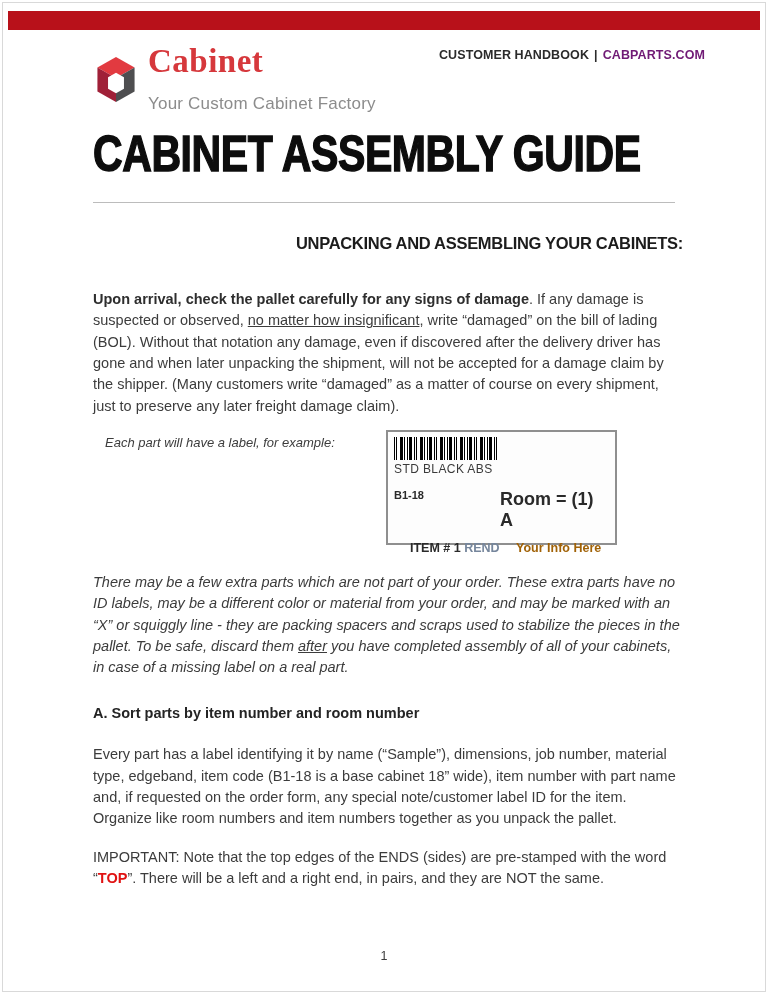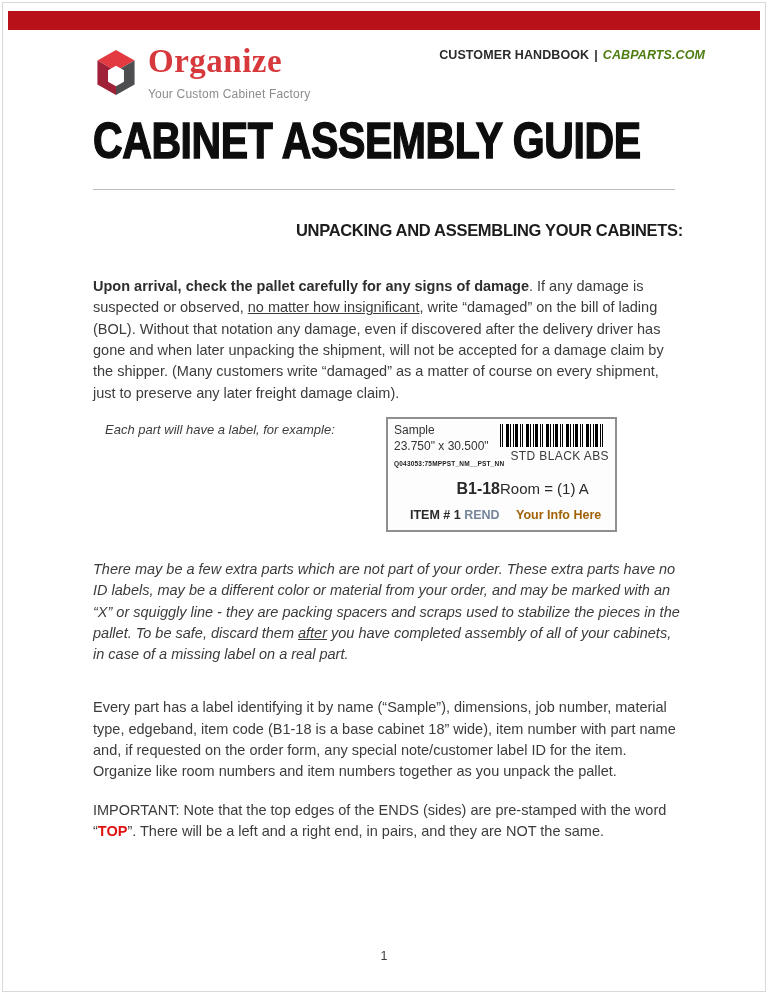--- a/index.html
+++ b/index.html
@@ -15,24 +15,24 @@
 
   
   .banner { margin:8px 5px 0 5px; height:19px; background:#b8111a; }
 
   
   .header { display:flex; justify-content:space-between; align-items:flex-start; margin:13px 60px 0 90px; }
   .logo { display:flex; align-items:center; gap:9px; }
   .logo-cube { width:46px; height:52px; flex:0 0 auto; }
   .logo-text-wrap { padding-top:2px; }
   .logo-name { font-family:"Liberation Serif", serif; font-weight:bold; font-size:33px; line-height:1; color:#d6383c; letter-spacing:0.5px; }
-  .logo-tagline { font-size:12px; color:#8c8c8c; margin-top:9px; letter-spacing:0.2px; }
+  .logo-tagline { font-size:17px; color:#8c8c8c; margin-top:16px; letter-spacing:0.2px; }
   .header-right { margin-top:5px; font-size:12.5px; font-weight:bold; color:#2b2b2b; letter-spacing:0.1px; }
   .header-right .sep { margin:0 5px; }
-  .header-right .site { color:#4d7c0f;font-style:italic; }
+  .header-right .site { color:#701a75; }
 
   
   h1.doc-title {
     margin:15px 0 0 90px;
     font-size:50px; font-weight:bold; line-height:1;
     color:#0d0d0d;
     -webkit-text-stroke:1.4px #0d0d0d;
     letter-spacing:-0.5px;
     transform:scaleX(0.82); transform-origin:left center;
     white-space:nowrap;
@@ -40,21 +40,21 @@
 
   hr.rule { border:none; border-top:1px solid #bcbcbc; margin:23px 90px 0 90px; }
 
   .content { margin:0 88px 0 90px; width:590px; color:#3c3c3c; }
   h2.section-heading { margin-top:31px; font-size:16.5px; font-weight:bold; color:#1c1c1c; letter-spacing:-0.3px;text-align:right; }
   h3.sub-heading { margin-top:27px; font-size:14.5px; font-weight:bold; color:#242424; }
   .content p { font-size:14.5px; line-height:1.47; }
   p.para-damage { margin-top:36px; }
   p.para-pallet { margin-top:23px; }
   p.para-extra { margin-top:20px;font-style:italic; }
-  p.para-sort { margin-top:32px; }
+  p.para-sort { margin-top:23px; }
   p.para-important { margin-top:17px; }
   .content b.lead { color:#2e2e2e; }
   .top-word { color:#e01212; font-weight:bold; }
 
   
   .label-wrap { position:relative; height:120px; margin-top:15px; }
   .label-intro { position:absolute; left:12px; top:3px; font-size:13px;font-style:italic; }
   .label-box {
     position:absolute; left:293px; top:-2px;
     width:231px; height:115px;
@@ -69,24 +69,24 @@
   .lb-dims { font-size:12px; margin-top:2px; white-space:nowrap; }
   .lb-code { font-size:6.5px; font-weight:bold; margin-top:7px; white-space:nowrap; letter-spacing:0.2px; color:#222; }
   .lb-right { flex:1; padding-top:1px; }
   .barcode {
     width:104px; height:23px;
     background:repeating-linear-gradient(90deg,
       #000 0 1px, #fff 1px 2px, #000 2px 3px, #fff 3px 6px,
       #000 6px 9px, #fff 9px 10px, #000 10px 11px, #fff 11px 13px,
       #000 13px 14px, #fff 14px 15px, #000 15px 18px, #fff 18px 20px);
   }
-  .lb-material { font-size:12px; margin-top:2px; letter-spacing:0.4px; color:#3a3a3a;text-align:right; }
+  .lb-material { font-size:12px; margin-top:2px; letter-spacing:0.4px; color:#3a3a3a; }
   .lb-row2 { display:flex; margin-top:13px; }
-  .lb-item-code { width:106px; flex:0 0 auto; font-size:16px; font-weight:bold; color:#2a2a2a;text-align:right; }
-  .lb-room { font-size:15px; font-weight:normal; color:#2a2a2a; }
+  .lb-item-code { width:106px; flex:0 0 auto; font-size:11px; font-weight:bold; color:#2a2a2a; }
+  .lb-room { font-size:18px; font-weight:bold; color:#2a2a2a; }
   .lb-row3 { display:flex; margin-top:10px;margin-left:16px; }
   .lb-itemno-wrap { width:106px; flex:0 0 auto; white-space:nowrap; font-size:12.5px; }
   .lb-itemno { font-weight:bold; color:#2a2a2a; }
   .lb-part { color:#76869c; font-weight:bold; }
   .lb-custinfo { font-size:12.5px; font-weight:bold; color:#a16207; }
 
   .page-num { position:absolute; bottom:28px; left:0; width:100%; text-align:center; font-size:12.5px; color:#3c3c3c; }
 </style>
 </head>
 <body>
@@ -97,21 +97,21 @@
 
   <div class="header">
     <div class="logo">
       <svg class="logo-cube" viewBox="0 0 52 58">
         <polygon points="5,16 26,4 47,16 26,28" fill="#e23a40"></polygon>
         <polygon points="5,16 5,43 26,55 26,28" fill="#a02038"></polygon>
         <polygon points="47,16 47,43 26,55 26,28" fill="#4e4e50"></polygon>
         <polygon points="17,27 26,22 35,27 35,40 26,45 17,40" fill="#ffffff"></polygon>
       </svg>
       <div class="logo-text-wrap">
-        <div class="logo-name">Organize</div>
+        <div class="logo-name">Cabinet</div>
         <div class="logo-tagline">Your Custom Cabinet Factory</div>
       </div>
     </div>
     <div class="header-right">
       <span>CUSTOMER HANDBOOK</span><span class="sep">|</span><span class="site">CABPARTS.COM</span>
     </div>
   </div>
 
   <h1 class="doc-title">CABINET ASSEMBLY GUIDE</h1>
 
@@ -121,43 +121,39 @@
 
     <h2 class="section-heading">UNPACKING AND ASSEMBLING YOUR CABINETS:</h2>
 
     <p class="para-damage"><b class="lead">Upon arrival, check the pallet carefully for any signs of damage</b><span>. If any damage is suspected or observed, </span><u>no matter how insignificant</u><span>, write “damaged” on the bill of lading (BOL). Without that notation any damage, even if discovered after the delivery driver has gone and when later unpacking the shipment, will not be accepted for a damage claim by the shipper. (Many customers write “damaged” as a matter of course on every shipment, just to preserve any later freight damage claim).</span></p>
 
 
     <div class="label-wrap">
       <div class="label-intro">Each part will have a label, for example:</div>
       <div class="label-box">
         <div class="lb-row1">
-          <div class="lb-left">
-            <div class="lb-name">Sample</div>
-            <div class="lb-dims">23.750" x 30.500"</div>
-            <div class="lb-code">Q043053:75MPPST_NM__PST_NN</div>
-          </div>
           <div class="lb-right">
             <div class="barcode"></div>
             <div class="lb-material">STD BLACK ABS</div>
           </div>
         </div>
         <div class="lb-row2">
           <div class="lb-item-code">B1-18</div>
           <div class="lb-room">Room = (1) A</div>
         </div>
         <div class="lb-row3">
           <div class="lb-itemno-wrap"><span class="lb-itemno">ITEM # 1</span><span class="lb-part"> REND</span></div>
           <div class="lb-custinfo">Your Info Here</div>
         </div>
       </div>
     </div>
 
     <p class="para-extra"><span>There may be a few extra parts which are not part of your order. These extra parts have no ID labels, may be a different color or material from your order, and may be marked with an “X” or squiggly line - they are packing spacers and scraps used to stabilize the pieces in the pallet. To be safe, discard them </span><u>after</u><span> you have completed assembly of all of your cabinets, in case of a missing label on a real part.</span></p>
 
+    <h3 class="sub-heading">A. Sort parts by item number and room number</h3>
 
     <p class="para-sort">Every part has a label identifying it by name (“Sample”), dimensions, job number, material type, edgeband, item code (B1-18 is a base cabinet 18” wide), item number with part name and, if requested on the order form, any special note/customer label ID for the item. Organize like room numbers and item numbers together as you unpack the pallet.</p>
 
     <p class="para-important"><span>IMPORTANT: Note that the top edges of the ENDS (sides) are pre-stamped with the word “</span><span class="top-word">TOP</span><span>”. There will be a left and a right end, in pairs, and they are NOT the same.</span></p>
 
   </div>
 
   <div class="page-num">1</div>
 
 </div>

